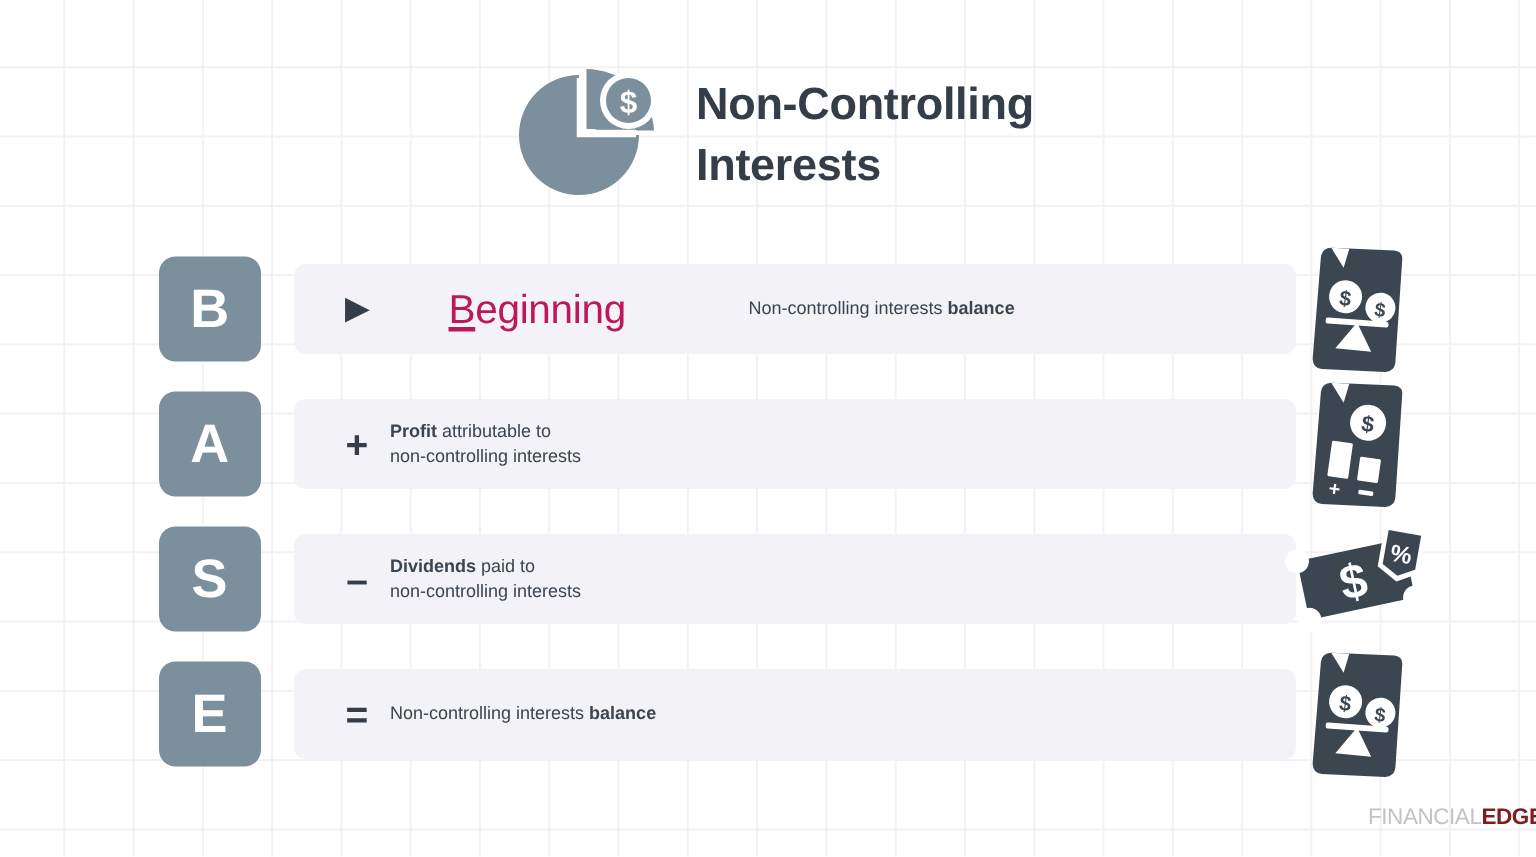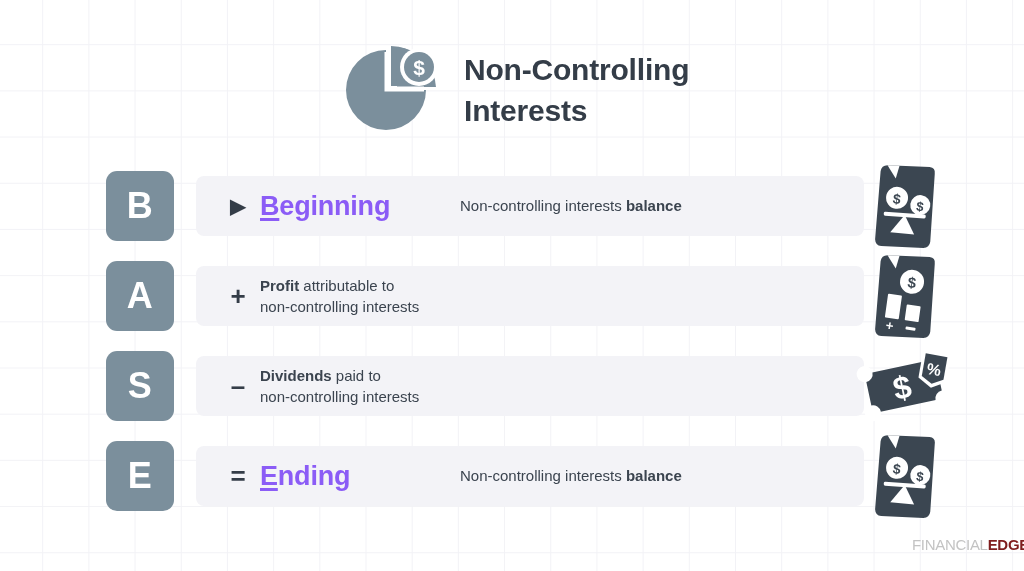--- a/index.html
+++ b/index.html
@@ -109,33 +109,34 @@
     line-height: 1;
   }
   .op.triangle {
     font-size: 20px;
   }
 
   .keyword {
     flex: none;
     width: 200px;
     font-size: 27px;
-    font-weight: bold;
-    color: #8b5cf6;
+    font-weight: normal;
+    color: #be185d;
     letter-spacing: -0.2px;
     white-space: nowrap;
+    margin-left: 39px;
   }
   .keyword u {
     text-underline-offset: 3px;
     text-decoration-thickness: 2.5px;
   }
 
   .desc {
     flex: 1;
-    font-size: 15px;
+    font-size: 12px;
     color: #3b444f;
     line-height: 1.42;
     padding-right: 8px;
   }
   .desc b { font-weight: bold; }
 
   
   .row-illustration {
     position: absolute;
     right: -96px;
@@ -263,21 +264,20 @@
           <text x="84" y="37" text-anchor="middle" font-family="Liberation Sans, sans-serif" font-size="16" font-weight="bold" fill="#ffffff">%</text>
         </g>
       </svg>
     </div>
   </div>
 
   <div class="row" id="row-3">
     <div class="letter-badge">E</div>
     <div class="row-bar">
       <div class="op">=</div>
-      <div class="keyword"><u>E</u><span>nding</span></div>
       <div class="desc">
         <span>Non-controlling interests </span><b>balance</b>
       </div>
       <svg class="row-illustration" viewBox="0 0 110 96">
         <g transform="rotate(8 55 48)">
           <path d="M32 10 L74 6 Q80 6 80 12 L85 80 Q85 86 79 87 L37 91 Q31 91 30 85 L26 17 Q26 11 32 10 Z" fill="#3b4651"></path>
           <path d="M32 10 L44 9 L42 22 Z" fill="#ffffff"></path>
           <circle cx="46" cy="41" r="11" fill="#ffffff"></circle>
           <text x="46" y="47" text-anchor="middle" font-family="Liberation Sans, sans-serif" font-size="14" font-weight="bold" fill="#3b4651">$</text>
           <circle cx="70" cy="45" r="10" fill="#ffffff"></circle>

